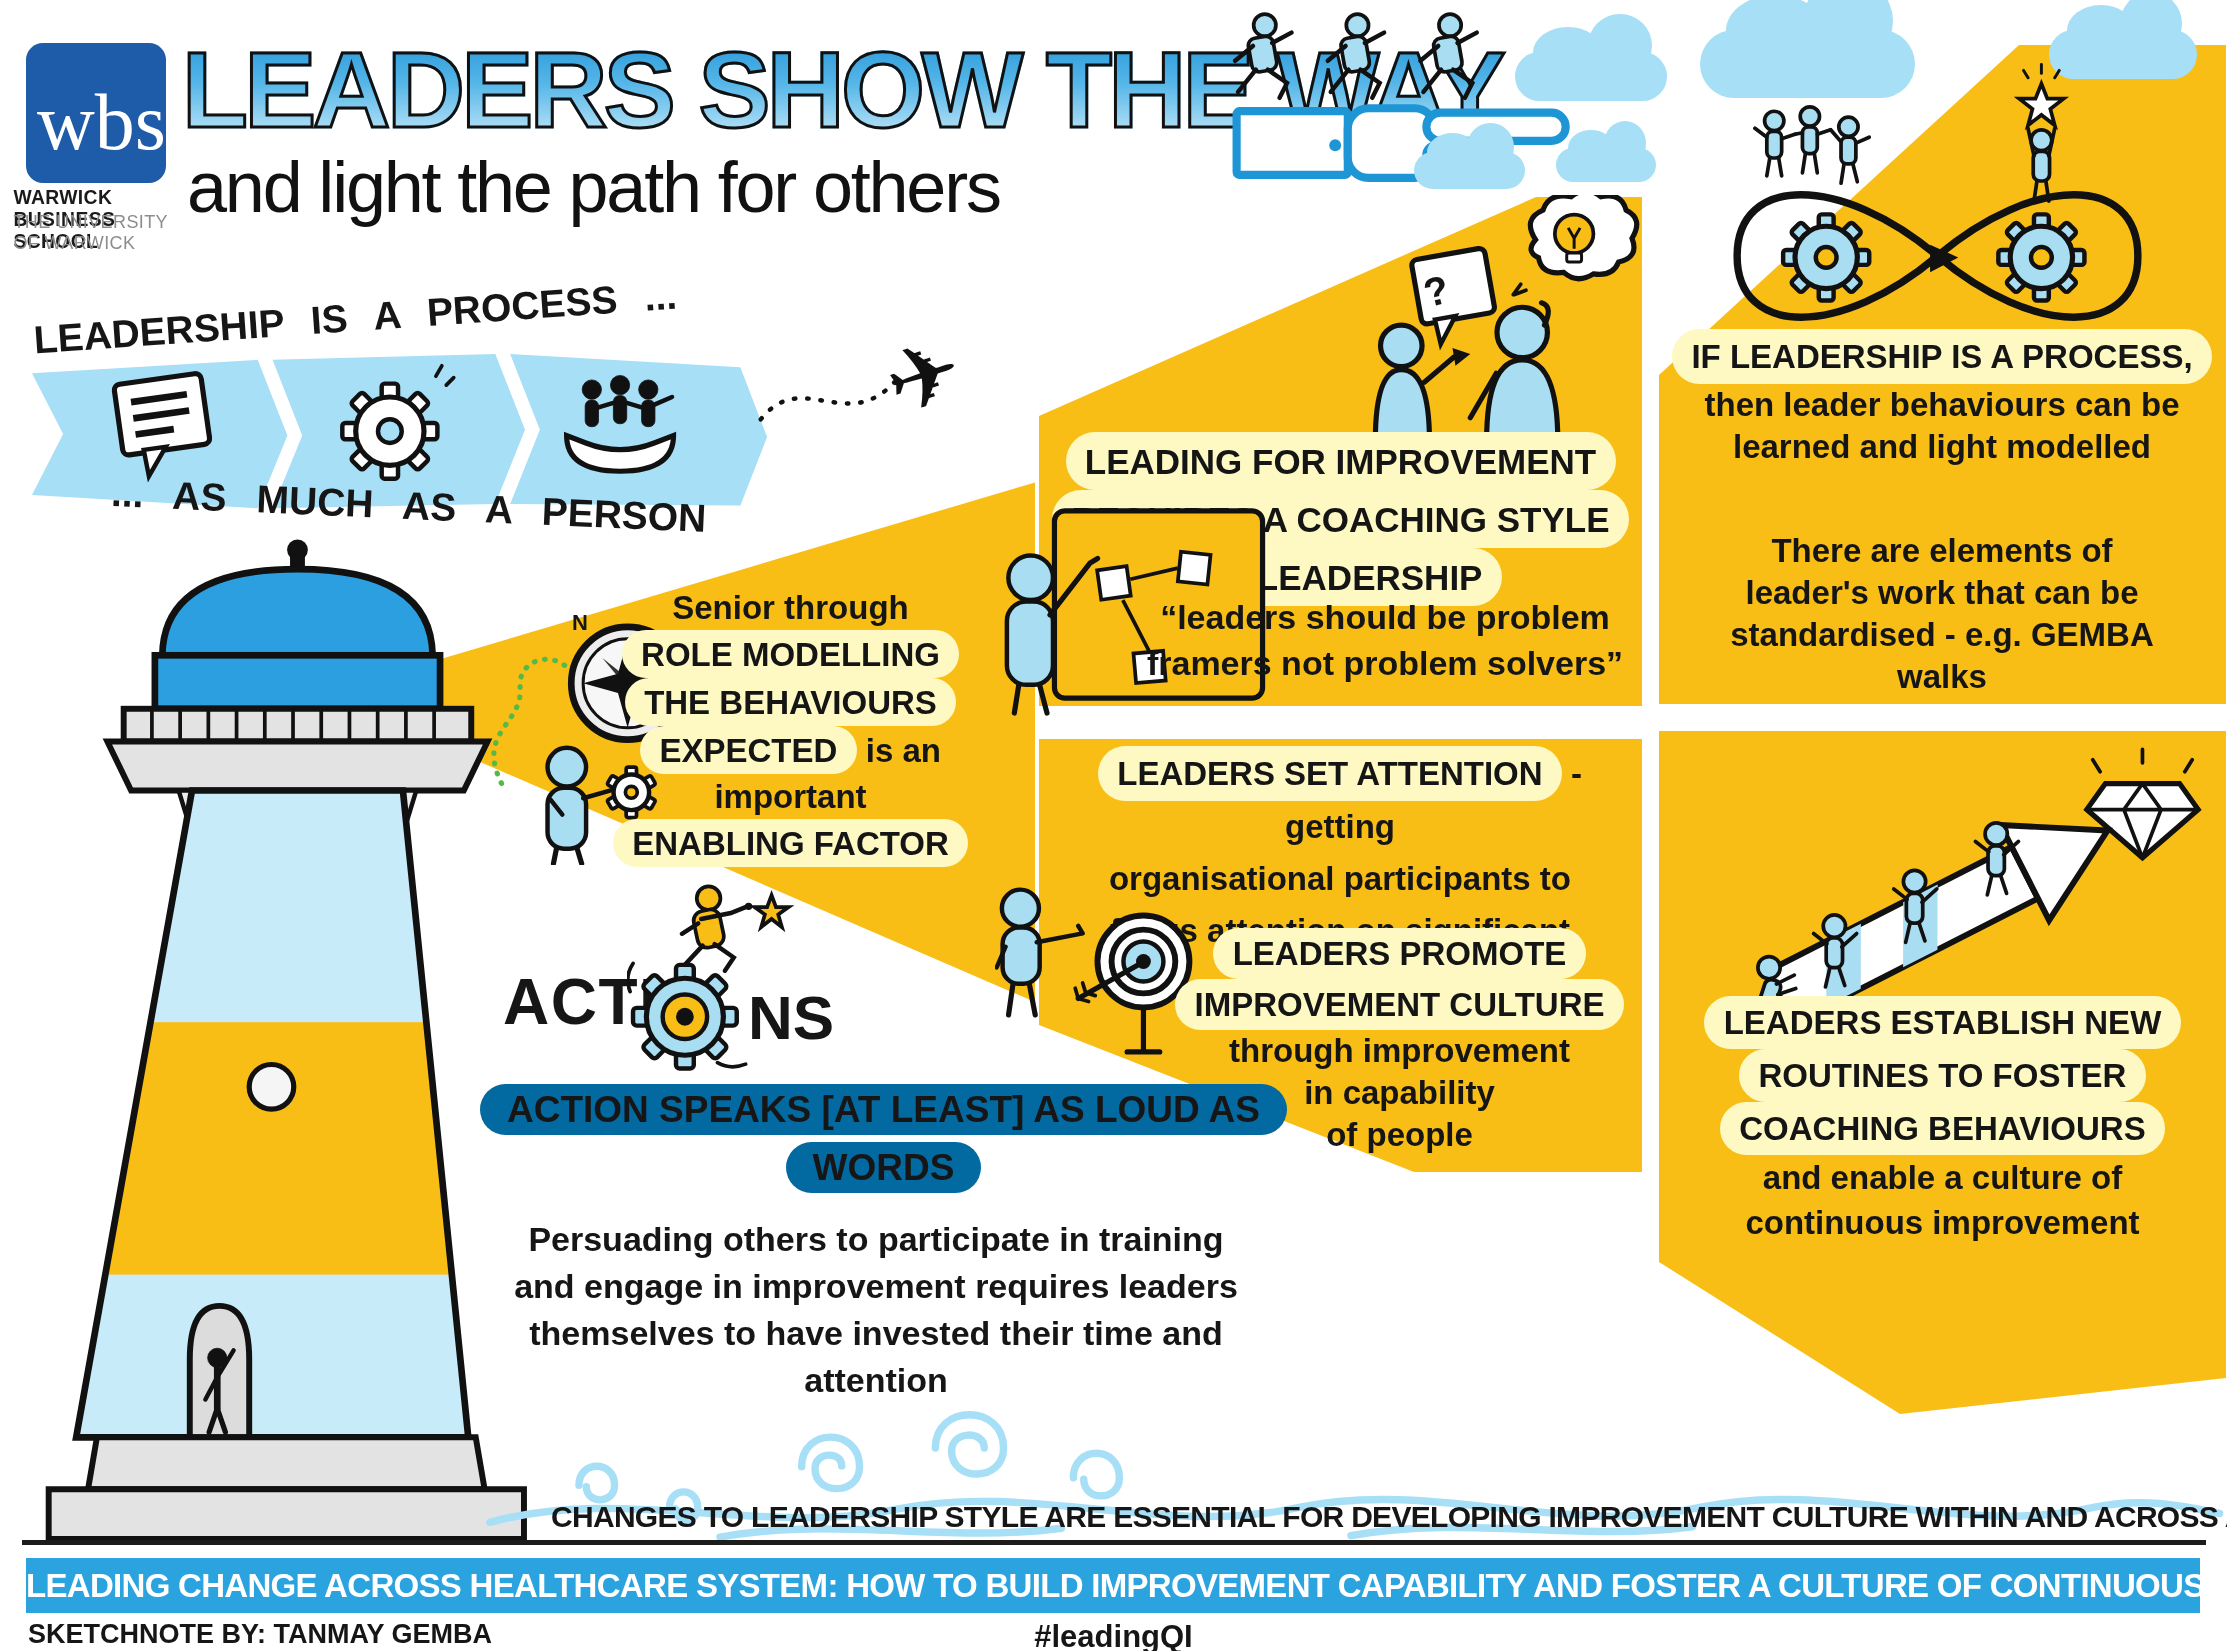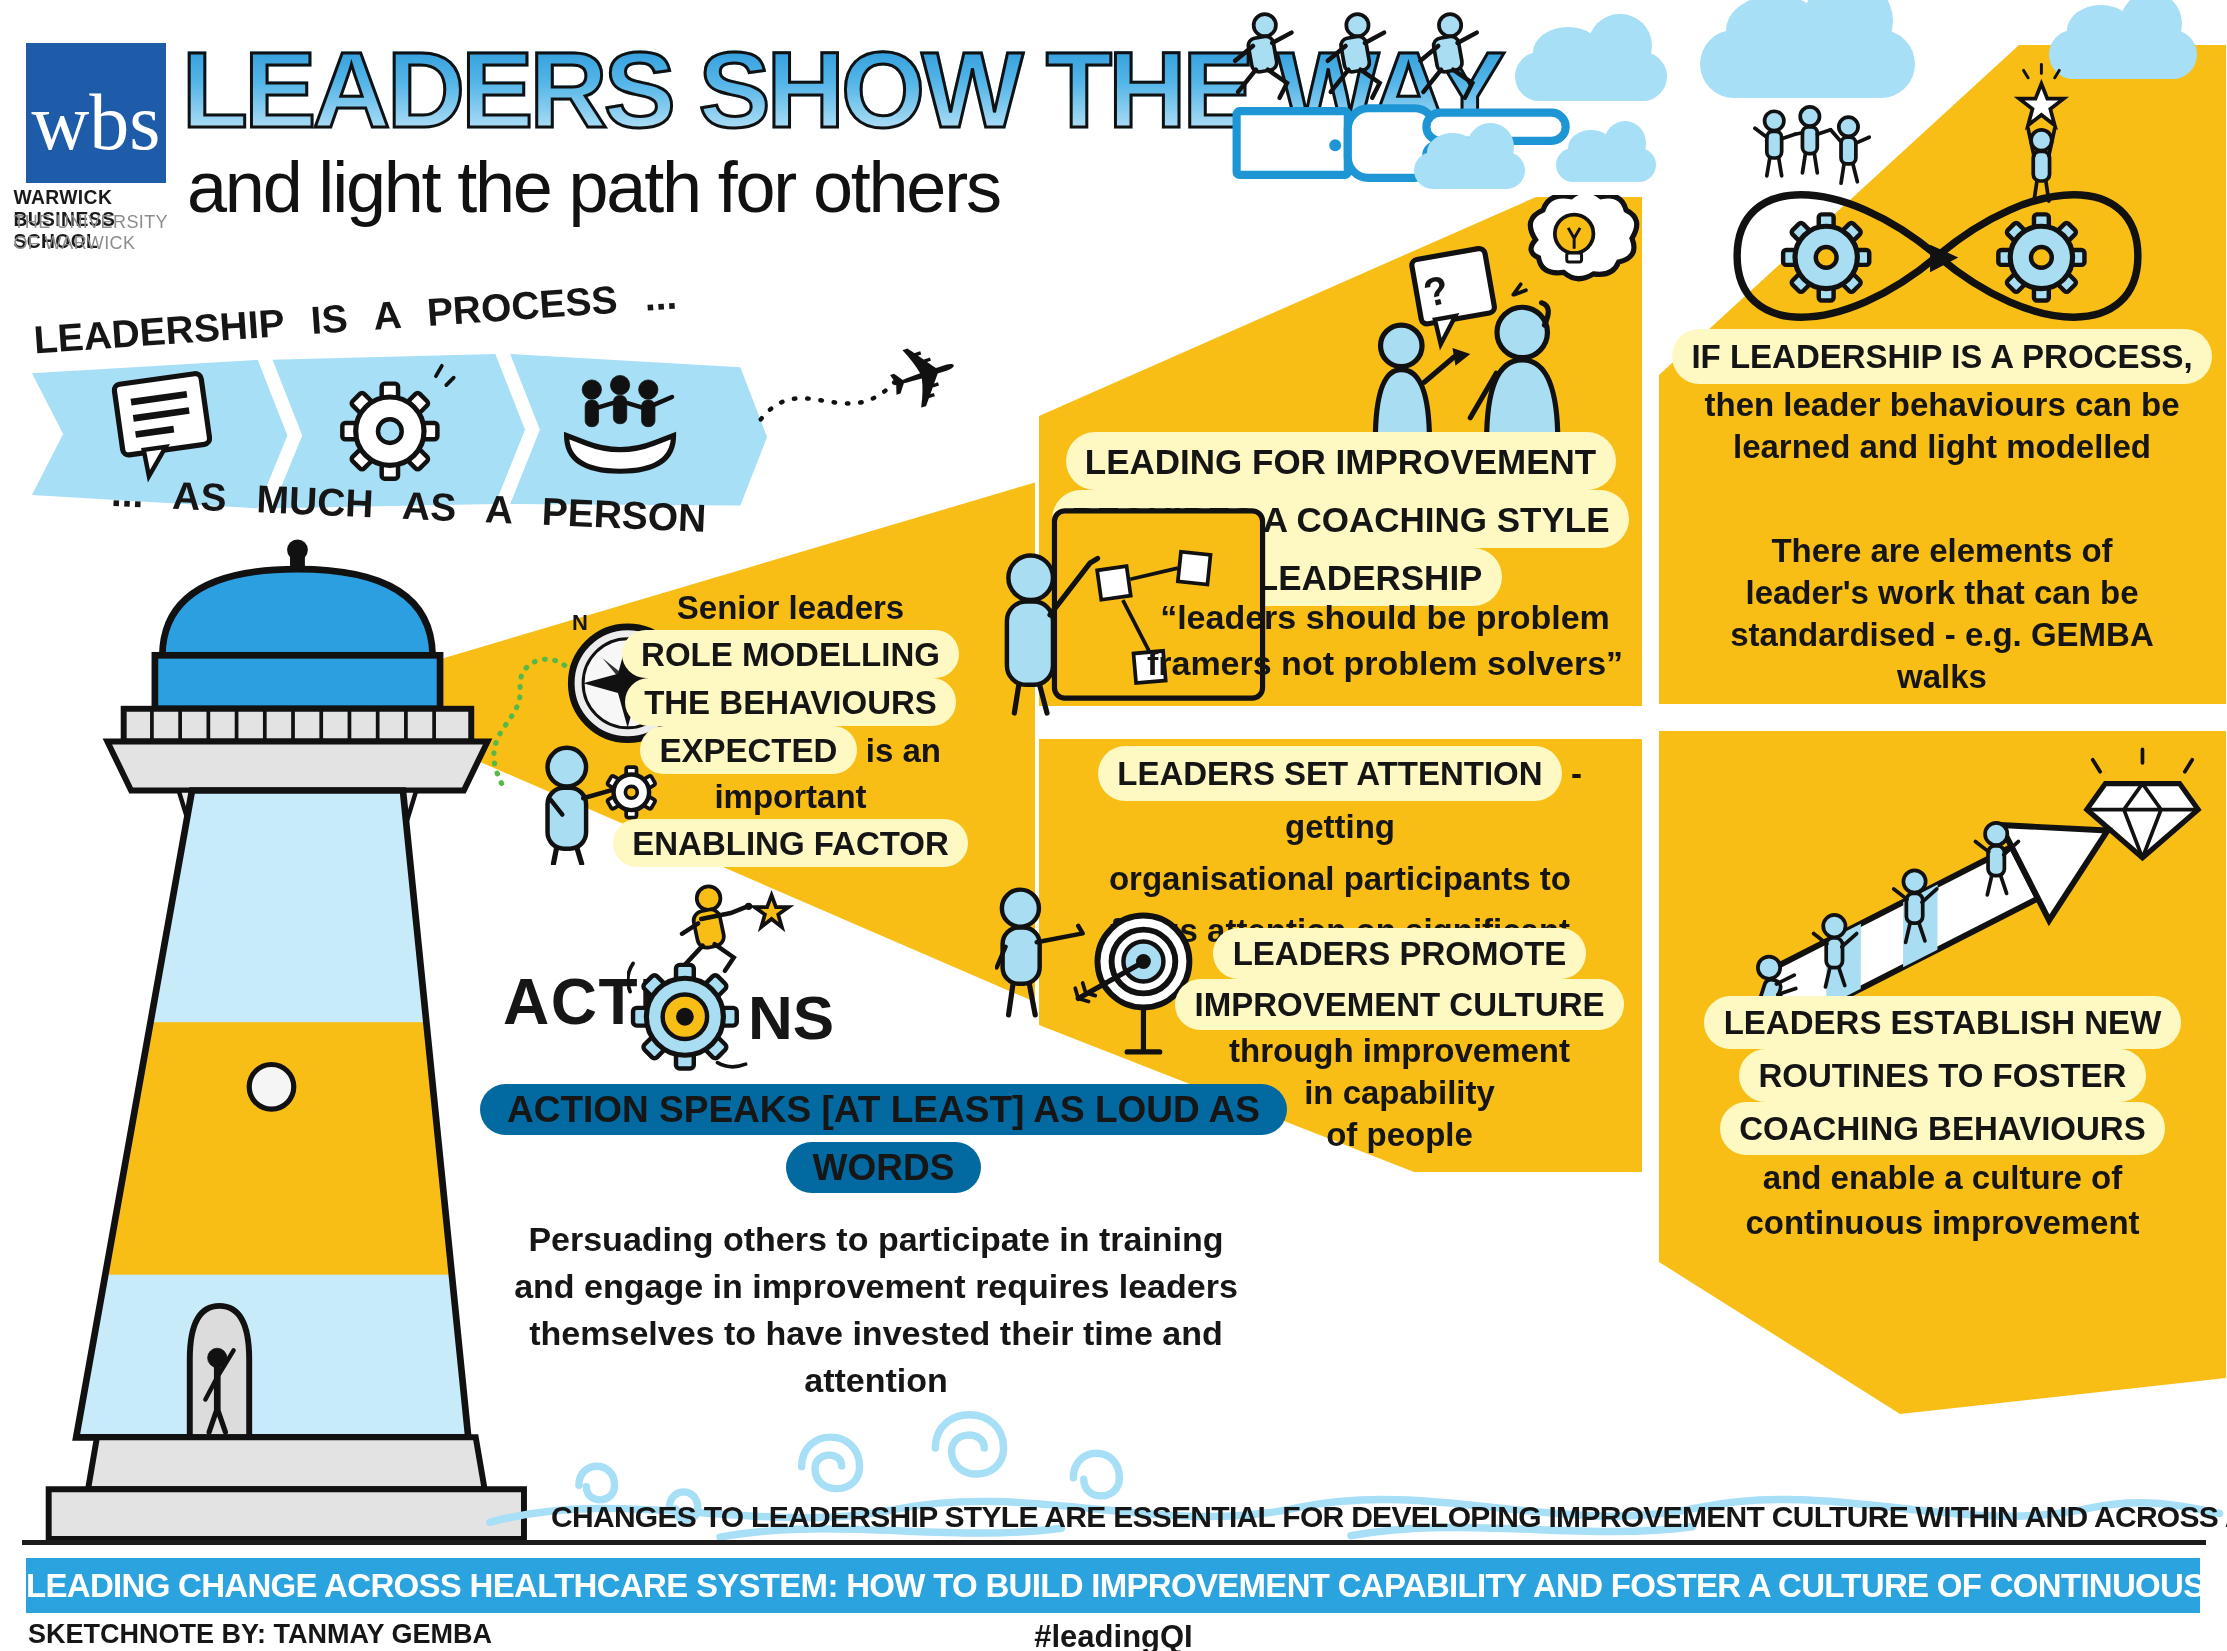--- a/index.html
+++ b/index.html
@@ -1,20 +1,20 @@
 <!DOCTYPE html>
 <html style="font-size:12px"><head>
 <meta charset="utf-8">
 <style>
   html,body{margin:0;padding:0;background:#fff;}
   #canvas{position:relative;width:2227px;height:1651px;background:#ffffff;overflow:hidden;
           font-family:"Liberation Sans",sans-serif;color:#161616;}
   .abs{position:absolute;}
   
-  .logo-box{left:26px;top:43px;width:140px;height:140px;background:#1E5BA8;text-align:center;}
+  .logo-box{left:26px;top:43px;width:140px;height:140px;background:#1E5BA8;text-align:right;border-radius:17px;}
   .logo-word{width:100%;top:39px;left:0;font-family:"Liberation Serif",serif;font-size:80px;color:#fff;font-weight:400;line-height:1;}
   .logo-l1{left:13.4px;top:187px;width:166px;font-size:19.3px;font-weight:700;color:#1a1a1a;letter-spacing:0.4px;}
   .logo-l2{left:13.4px;top:212px;width:166px;font-size:18px;color:#8d8d8d;letter-spacing:0.4px;}
   .title{left:182px;top:27px;font-size:108px;font-weight:800;letter-spacing:-3.7px;white-space:nowrap;
          background:linear-gradient(180deg,#1E90D6 0%,#55B6E8 45%,#D9F1FC 100%);
          -webkit-background-clip:text;background-clip:text;color:transparent;-webkit-text-stroke:3px #111;}
   .subtitle{left:187px;top:146px;font-size:72px;font-weight:400;letter-spacing:-2.2px;color:#111;white-space:nowrap;}
   .author{left:356px;top:238px;width:416px;text-align:center;font-size:33px;font-weight:700;color:#111;}
   
   .cloud{background:#A7DFF7;border-radius:742px;}
@@ -234,21 +234,21 @@
         <rect x="-7" y="-34" width="14" height="12" rx="3" transform="rotate(240)"></rect>
         <rect x="-7" y="-34" width="14" height="12" rx="3" transform="rotate(300)"></rect>
       </g>
       <circle r="24" fill="#fff" stroke="#111" stroke-width="6"></circle>
       <circle r="8" fill="#F9BE16" stroke="#111" stroke-width="5"></circle>
     </g>
   </svg>
   <div class="abs compass-n">N</div>
 
   <div class="stack beam-stack">
-    <span class="ln">Senior leaders</span>
+    <span class="ln">Senior through</span>
     <span class="ln"><span class="pillw">ROLE MODELLING</span></span>
     <span class="ln"><span class="pillw">THE BEHAVIOURS</span></span>
     <span class="ln"><span class="pillw">EXPECTED</span> <span>is an</span></span>
     <span class="ln">important</span>
     <span class="ln"><span class="pillw">ENABLING FACTOR</span></span>
   </div>
 
   <svg class="abs" style="left:1359px;top:195px" width="319" height="249" viewBox="0 0 430 335">
     <g transform="translate(70,88) rotate(-10)">
       <rect width="100" height="88" rx="8" fill="#fff" stroke="#111" stroke-width="7"></rect>

